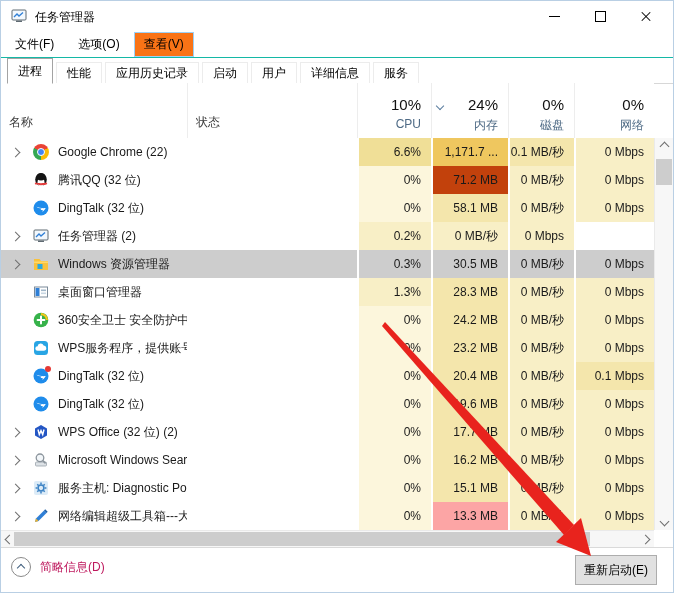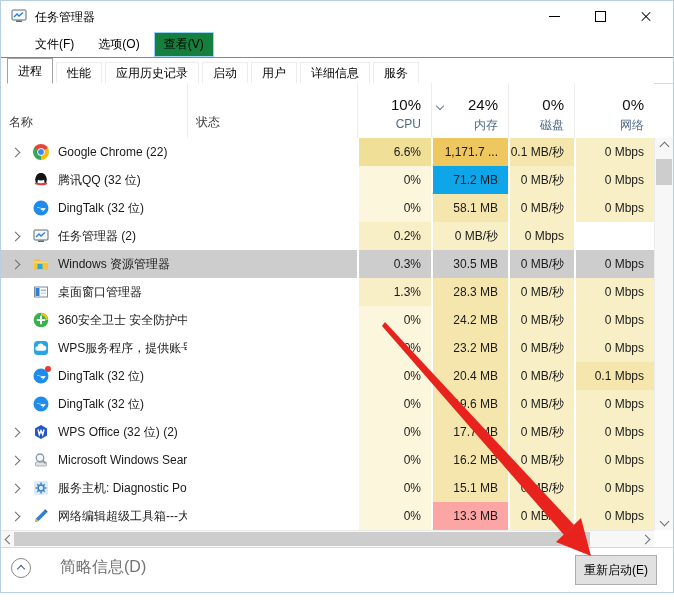--- a/index.html
+++ b/index.html
@@ -12,23 +12,23 @@
   .title-text{position:absolute;left:34px;top:8px;font-size:12px;color:#000;}
   .winbtn{position:absolute;top:0;width:46px;height:30px;display:flex;align-items:center;justify-content:center;background:#fff;border:0;cursor:default;}
   .winbtn.min{right:96px}.winbtn.max{right:50px}.winbtn.close{right:4px}
   .g-min{width:11px;height:1px;background:#000;display:block}
   .g-max{width:9px;height:9px;border:1px solid #000;display:block}
   .g-close{position:relative;width:12px;height:12px;display:block}
   .g-close::before,.g-close::after{content:"";position:absolute;left:0;top:5.5px;width:12px;height:1px;background:#000}
   .g-close::before{transform:rotate(45deg)}.g-close::after{transform:rotate(-45deg)}
 
   
-  .menubar{position:absolute;left:0;top:30px;right:0;height:26px;background:#fff;border-bottom:1px solid #14b8a6;display:flex;align-items:center;padding-left:24px;}
+  .menubar{position:absolute;left:0;top:30px;right:0;height:26px;background:#fff;border-bottom:1px solid #14b8a6;display:flex;align-items:center;padding-left:4px;}
   .menu-item{font-size:12px;color:#000;padding:3px 9px;margin-right:4px;border:1px solid transparent;}
-  .menu-item.hl{background:#15803d;border:1px solid #9CD1F7;}
+  .menu-item.hl{background:#f97316;border:1px solid #9CD1F7;}
 
   
   .tabbar{position:absolute;left:0;top:57px;right:0;height:25px;background:#fff;border-bottom:1px solid #d7d7d7;display:flex;align-items:flex-end;padding-left:6px;}
   .tab{font-size:12px;color:#000;height:20px;line-height:20px;padding:0 10px;margin-right:3px;background:#fff;border:1px solid #ececec;border-bottom:none;}
   .tab.sel{height:24px;line-height:24px;border:1px solid #a3a3a3;border-bottom:1px solid #fff;margin-bottom:-1px;position:relative;z-index:2;}
 
   
   .thead{position:absolute;left:0;top:82px;width:653px;height:55px;background:#fff;display:grid;grid-template-columns:186px 170px 74px 77px 66px 80px;}
   .hcell{border-left:1px solid #ededed;}
   .hcell:first-child{border-left:none;}
@@ -65,21 +65,21 @@
   .hscroll .arr{position:absolute;top:0;height:100%;width:17px;display:flex;align-items:center;justify-content:center;}
   .hscroll .arr.lf{left:0}.hscroll .arr.rt{right:0}
   .hthumb{position:absolute;top:1px;bottom:1px;left:13px;width:576px;background:#CDCDCD;}
   .scorner{position:absolute;left:653px;top:529px;width:19px;height:17px;background:#fff;}
 
   
   .footer{position:absolute;left:0;right:0;top:546px;bottom:0;background:#fff;border-top:1px solid #dadada;}
   .toggle{position:absolute;left:10px;top:9px;display:flex;align-items:center;}
   .circle-btn{width:18px;height:18px;border:1px solid #8a8a8a;border-radius:50%;display:flex;align-items:center;justify-content:center;margin-right:9px;}
   .circle-btn .chev{width:5px;height:5px;border-color:#3f5e7d;margin-top:2px;}
-  .toggle-label{font-size:16px;color:#737373;margin-left:20px;}
+  .toggle-label{font-size:12px;color:#be185d;}
   .restart-btn{position:absolute;right:16px;top:7px;width:82px;height:30px;background:#E1E1E1;border:1px solid #ADADAD;font-size:12px;font-family:inherit;color:#000;display:flex;align-items:center;justify-content:center;}
 
   
   .picon svg,.title-icon svg{display:block;width:100%;height:100%;}
   .ic-chrome{display:block;width:16px;height:16px;border-radius:50%;position:relative;
     background:conic-gradient(from -60deg,#EA4335 0 120deg,#FBBC05 120deg 240deg,#34A853 240deg 360deg);}
   .ic-chrome::after{content:"";position:absolute;inset:4px;border-radius:50%;background:#4285F4;border:1.5px solid #fff;}
   .dot-badge{position:absolute;right:-2px;top:-2px;width:6px;height:6px;border-radius:50%;background:#E53935;}
 
   
@@ -179,21 +179,21 @@
               <ellipse cx="8" cy="7.5" rx="5.8" ry="6.5" fill="#141414"></ellipse>
               <ellipse cx="8" cy="10.2" rx="3.5" ry="3.9" fill="#fff"></ellipse>
               <ellipse cx="8" cy="4.8" rx="4.4" ry="3.6" fill="#141414"></ellipse>
               <path d="M2.6 10.3c1.6 1.2 9.2 1.2 10.8 0l.9 1.7c-2.1 1.6-10.5 1.6-12.6 0z" fill="#E23C3C"></path>
             </svg>
           </span>
           <span class="pname">腾讯QQ (32 位)</span>
         </div>
         <div class="cell cstatus"></div>
         <div class="cell num" style="background:#FCF6DC">0%</div>
-        <div class="cell num" style="background:#0ea5e9">71.2 MB</div>
+        <div class="cell num" style="background:#c2410c">71.2 MB</div>
         <div class="cell num" style="background:#F8EFC6">0 MB/秒</div>
         <div class="cell num" style="background:#F8EFC6">0 Mbps</div>
       </div>
       <div class="prow">
         <div class="cell cname">
           <span class="expander"></span>
           <span class="picon">
             <svg viewBox="0 0 16 16">
               <circle cx="8" cy="8" r="7.5" fill="#1F8CEB"></circle>
               <path d="M3.4 6.8c2.6 1.1 5.8 1.6 9.3 1.3-.6 1.5-1.8 2.8-3.4 3.7l.5-1.9-2.3.2 1.1-1.6c-2.1-.1-4.1-.7-5.2-1.7z" fill="#fff"></path>

